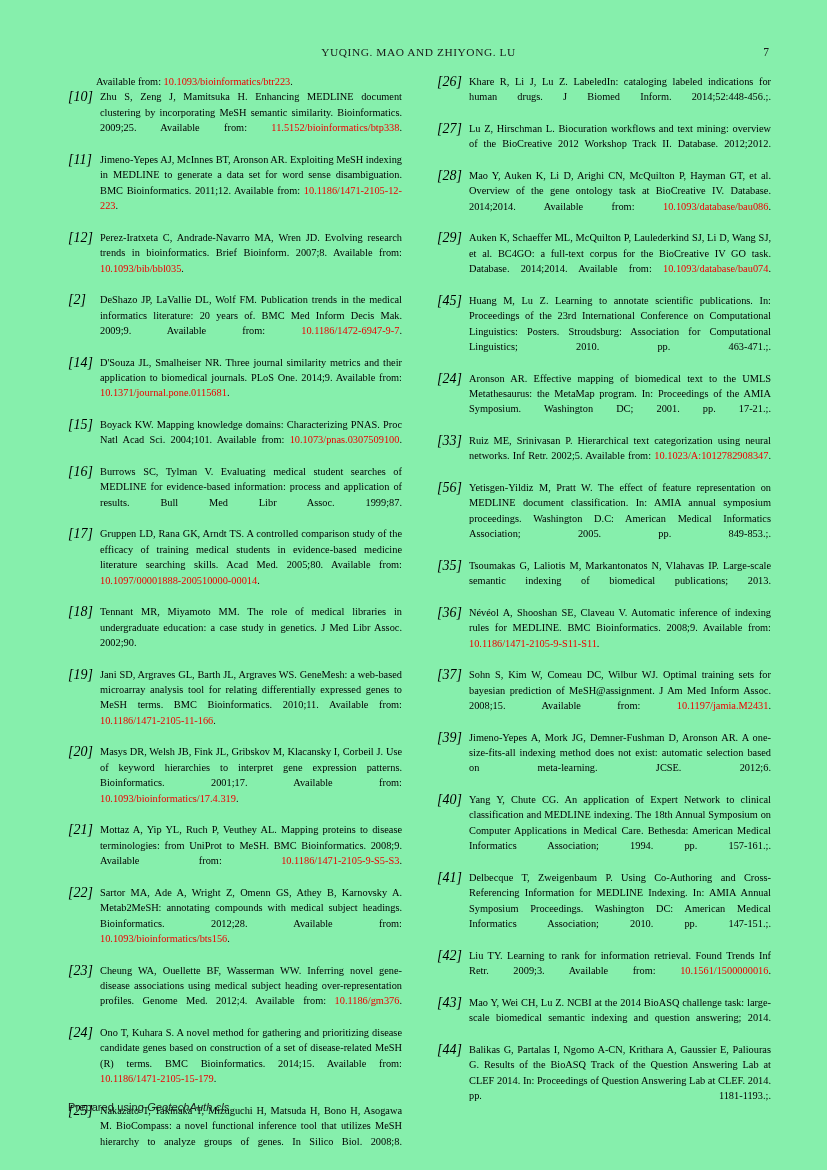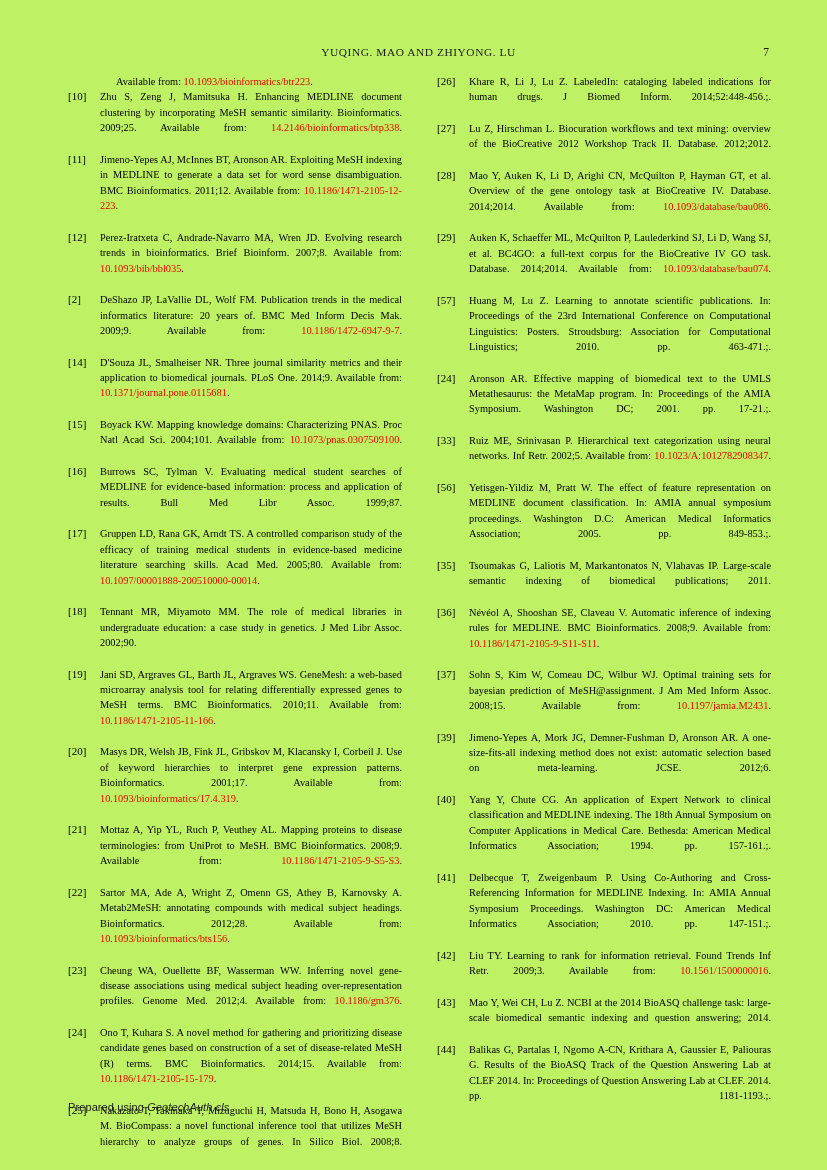--- a/index.html
+++ b/index.html
@@ -9,21 +9,21 @@
     background: #ffffff;
   }
   body {
     font-family: "Liberation Serif", "DejaVu Serif", serif;
     color: #000000;
   }
   .page {
     position: relative;
     width: 827px;
     height: 1170px;
-    background: #bef264;
+    background: #86efac;
     overflow: hidden;
     box-sizing: border-box;
   }
 
   
   .running-head {
     position: absolute;
     left: 68px;
     right: 58px;
     top: 46px;
@@ -62,43 +62,44 @@
     width: 334px;
     flex: 0 0 334px;
   }
 
   
   .refcont {
     font-size: 10.35px;
     line-height: 15.45px;
     text-align: justify;
     text-justify: inter-word;
-    margin: 0 0 0 48px;
+    margin: 0 0 0 28px;
     padding: 0;
     hyphens: manual;
   }
   .ref {
     position: relative;
     font-size: 10.35px;
     line-height: 15.45px;
     text-align: justify;
     text-justify: inter-word;
     margin: 0 0 0.6px 0;
     padding: 0 0 0 32px;
     hyphens: manual;
   }
   .ref-num {
     position: absolute;
     left: 0;
     top: 0;
     width: 26px;
     text-align: left;
-    font-size: 11px;
+    font-size: 14px;
     line-height: 15.45px;
     white-space: nowrap;
+    font-style: italic;
   }
   .ref-body {
     display: block;
   }
   .ref:last-child .ref-body::after,
   .ref .ref-body::after {
     content: "";
     display: inline-block;
     width: 100%;
   }
@@ -134,21 +135,21 @@
   </div>
 
   <div class="columns">
 
     <div class="column" id="col-left">
       <p class="refcont">
         <span>Available from: </span><a class="doi" href="#">10.1093/bioinformatics/btr223</a><span>.</span>
       </p>
     <p class="ref">
           <span class="ref-num">[10]</span>
-          <span class="ref-body"><span>Zhu S, Zeng J, Mamitsuka H.  Enhancing MEDLINE document clustering by incorporating MeSH semantic similarity.  Bioinformatics. 2009;25.    Available from: </span><a class="doi" href="#">14.2146/bioinformatics/btp338</a><span>.</span></span>
+          <span class="ref-body"><span>Zhu S, Zeng J, Mamitsuka H.  Enhancing MEDLINE document clustering by incorporating MeSH semantic similarity.  Bioinformatics. 2009;25.    Available from: </span><a class="doi" href="#">11.5152/bioinformatics/btp338</a><span>.</span></span>
         </p>
         <p class="ref">
           <span class="ref-num">[11]</span>
           <span class="ref-body"><span>Jimeno-Yepes AJ, McInnes BT, Aronson AR. Exploiting MeSH indexing in MEDLINE to generate a data set for word sense disambiguation. BMC Bioinformatics. 2011;12. Available from: </span><a class="doi" href="#">10.1186/1471-2105-12-223</a><span>.</span></span>
         </p>
         <p class="ref">
           <span class="ref-num">[12]</span>
           <span class="ref-body"><span>Perez-Iratxeta C, Andrade-Navarro MA, Wren JD.   Evolving research trends in bioinformatics.   Brief Bioinform. 2007;8. Available from: </span><a class="doi" href="#">10.1093/bib/bbl035</a><span>.</span></span>
         </p>
         <p class="ref">
@@ -216,38 +217,38 @@
         </p>
         <p class="ref">
           <span class="ref-num">[28]</span>
           <span class="ref-body"><span>Mao Y, Auken K, Li D, Arighi CN, McQuilton P, Hayman GT, et al.   Overview of the gene ontology task at BioCreative IV. Database. 2014;2014. Available from: </span><a class="doi" href="#">10.1093/database/bau086</a><span>.</span></span>
         </p>
         <p class="ref">
           <span class="ref-num">[29]</span>
           <span class="ref-body"><span>Auken K, Schaeffer ML, McQuilton P, Laulederkind SJ, Li D, Wang SJ, et al.  BC4GO: a full-text corpus for the BioCreative IV GO task.   Database. 2014;2014.   Available from: </span><a class="doi" href="#">10.1093/database/bau074</a><span>.</span></span>
         </p>
         <p class="ref">
-          <span class="ref-num">[57]</span>
+          <span class="ref-num">[45]</span>
           <span class="ref-body"><span>Huang M, Lu Z. Learning to annotate scientific publications. In: Proceedings of the 23rd International Conference on Computational Linguistics: Posters. Stroudsburg: Association for Computational Linguistics; 2010. pp. 463-471.;.</span></span>
         </p>
         <p class="ref">
           <span class="ref-num">[24]</span>
           <span class="ref-body"><span>Aronson AR. Effective mapping of biomedical text to the UMLS Metathesaurus: the MetaMap program. In: Proceedings of the AMIA Symposium. Washington DC; 2001. pp. 17-21.;.</span></span>
         </p>
         <p class="ref">
           <span class="ref-num">[33]</span>
           <span class="ref-body"><span>Ruiz ME, Srinivasan P.   Hierarchical text categorization using neural networks.  Inf Retr. 2002;5.  Available from: </span><a class="doi" href="#">10.1023/A:1012782908347</a><span>.</span></span>
         </p>
         <p class="ref">
           <span class="ref-num">[56]</span>
           <span class="ref-body"><span>Yetisgen-Yildiz M, Pratt W. The effect of feature representation on MEDLINE document classification. In: AMIA annual symposium proceedings. Washington D.C: American Medical Informatics Association; 2005. pp. 849-853.;.</span></span>
         </p>
         <p class="ref">
           <span class="ref-num">[35]</span>
-          <span class="ref-body"><span>Tsoumakas G, Laliotis M, Markantonatos N, Vlahavas IP. Large-scale semantic indexing of biomedical publications; 2011.</span></span>
+          <span class="ref-body"><span>Tsoumakas G, Laliotis M, Markantonatos N, Vlahavas IP. Large-scale semantic indexing of biomedical publications; 2013.</span></span>
         </p>
         <p class="ref">
           <span class="ref-num">[36]</span>
           <span class="ref-body"><span>Névéol A, Shooshan SE, Claveau V.   Automatic inference of indexing rules for MEDLINE.   BMC Bioinformatics. 2008;9. Available from: </span><a class="doi" href="#">10.1186/1471-2105-9-S11-S11</a><span>.</span></span>
         </p>
         <p class="ref">
           <span class="ref-num">[37]</span>
           <span class="ref-body"><span>Sohn S, Kim W, Comeau DC, Wilbur WJ. Optimal training sets for bayesian prediction of MeSH@assignment. J Am Med Inform Assoc. 2008;15. Available from: </span><a class="doi" href="#">10.1197/jamia.M2431</a><span>.</span></span>
         </p>
         <p class="ref">

